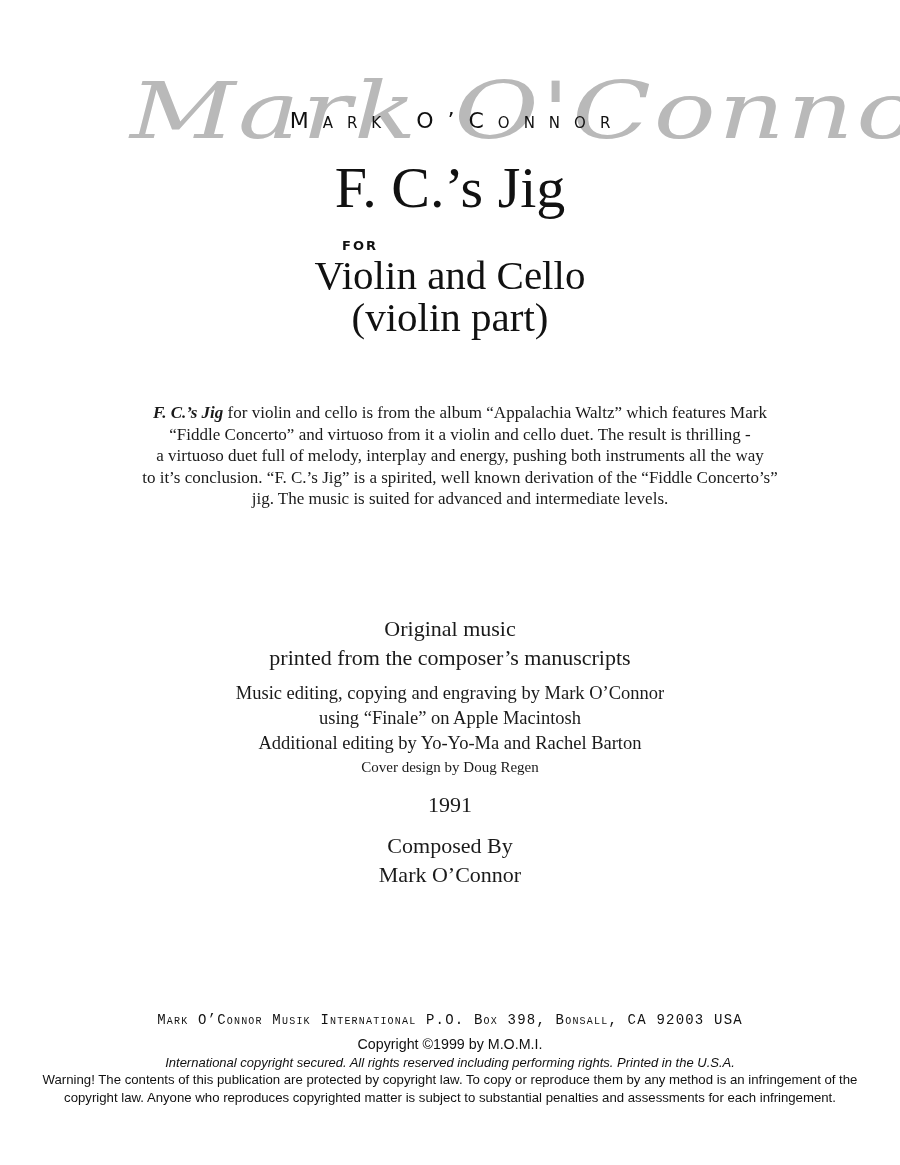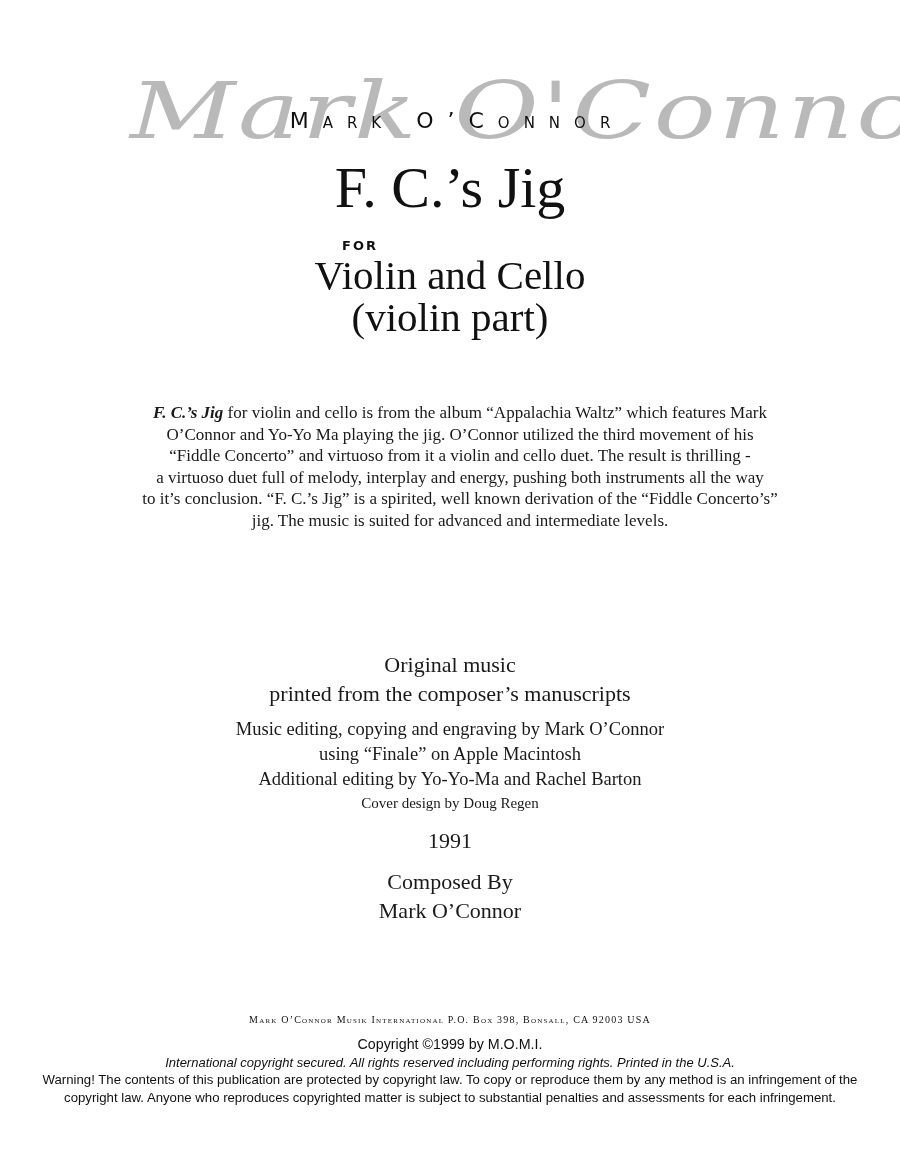--- a/index.html
+++ b/index.html
@@ -92,21 +92,21 @@
       width: 680px;
       font-size: 17px;
       line-height: 21.5px;
       color: #1a1a1a;
     }
     .description .desc-line { display: block; white-space: nowrap; text-align: center; }
     .description b { font-style: italic; font-weight: bold; }
 
     .credits {
       position: absolute;
-      left: 0; top: 650px;
+      left: 0; top: 614px;
       width: 900px;
       text-align: center;
       color: #1a1a1a;
     }
     .credits .big { font-size: 22px; line-height: 29px; display: block; }
     .credits .mid { font-size: 18.5px; line-height: 25px; display: block; }
     .credits .small { font-size: 15px; line-height: 22px; display: block; }
     .credits .gap1 { height: 9px; }
     .credits .gap2 { height: 13px; }
     .credits .gap3 { height: 12px; }
@@ -114,23 +114,23 @@
     .credits .ital { font-style: italic; font-size: 18.5px; line-height: 25px; display: block; }
 
     .footer {
       position: absolute;
       left: 0; top: 1009px;
       width: 900px;
       text-align: center;
       color: #111;
     }
     .footer .address {
-      font-family: Liberation Serif, serif;
+      font-family: Liberation Mono, monospace;
       font-variant: small-caps;
-      font-size: 10px;
+      font-size: 14px;
       letter-spacing: 1.2px;
       line-height: 22px;
       display: block;
     }
     .footer .copyright {
       font-family: "Liberation Sans", sans-serif;
       font-size: 15.5px;
       line-height: 20px;
       display: block;
       margin-top: 3px;
@@ -164,21 +164,20 @@
 
 <div class="title serif">F. C.’s Jig</div>
 <div class="for-label">FOR</div>
 <div class="subtitle serif">
   <span style="display:block">Violin and Cello</span>
   <span style="display:block">(violin part)</span>
 </div>
 
 <div class="description serif">
   <span class="desc-line"><b>F. C.’s Jig</b><span> for violin and cello is from the album “Appalachia Waltz” which features Mark</span></span>
-  <span class="desc-line">O’Connor and Yo-Yo Ma playing the jig. O’Connor utilized the third movement of his</span>
   <span class="desc-line">“Fiddle Concerto” and virtuoso from it a violin and cello duet. The result is thrilling -</span>
   <span class="desc-line">a virtuoso duet full of melody, interplay and energy, pushing both instruments all the way</span>
   <span class="desc-line">to it’s conclusion. “F. C.’s Jig” is a spirited, well known derivation of the “Fiddle Concerto’s”</span>
   <span class="desc-line">jig. The music is suited for advanced and intermediate levels.</span>
 </div>
 
 <div class="credits serif">
   <span class="big">Original music</span>
   <span class="big">printed from the composer’s manuscripts</span>
   <div class="gap1"></div>

